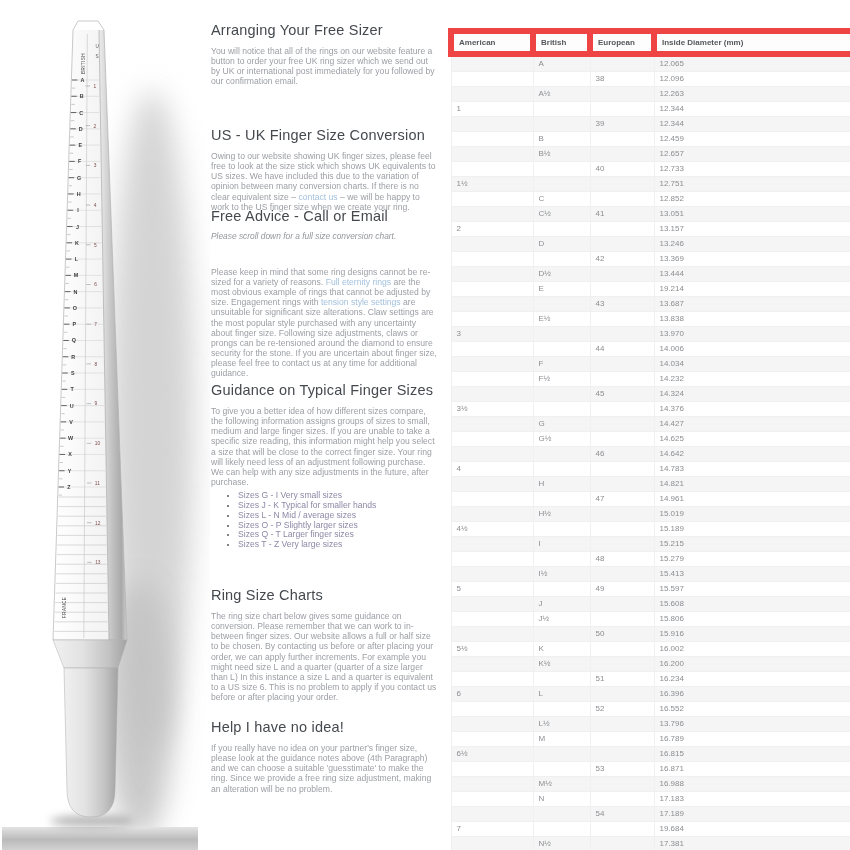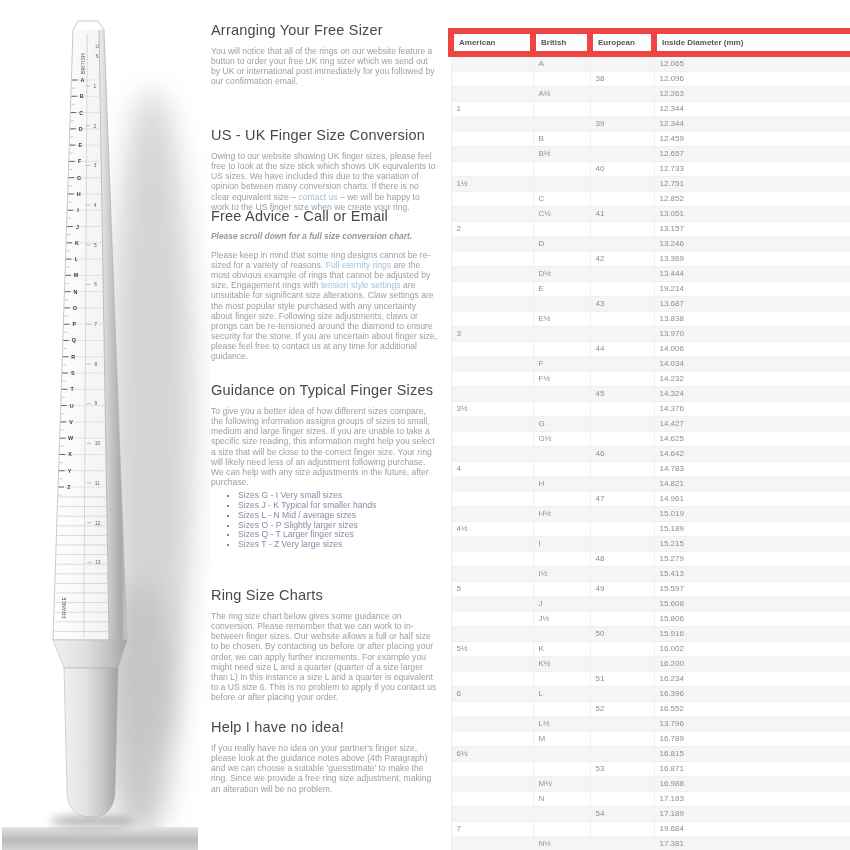--- a/index.html
+++ b/index.html
@@ -5,21 +5,21 @@
   html,body{margin:0;padding:0;background:#fff;}
   #stage{position:relative;width:850px;height:850px;background:#fff;overflow:hidden;
          font-family:"Liberation Sans", sans-serif;padding-left:31px;}
   
   #photo{position:absolute;left:0;top:0;width:210px;height:850px;}
   
   #article{position:absolute;left:211px;top:0;width:228px;height:850px;}
   .sec{position:absolute;left:0;width:228px;}
   .sec h2{margin:0 0 8px 0;font-size:14.5px;font-weight:400;color:#45494e;letter-spacing:.2px;}
   .sec p{margin:0;font-size:8.6px;line-height:1.18;color:#9b9ea3;}
-  .sec p.note{font-style:italic;color:#94979c;margin-bottom:8px;font-size:8.4px;font-weight:bold;}
+  .sec p.note{font-style:italic;color:#94979c;margin-bottom:25px;font-size:8.4px;}
   .sec .link{color:#a3c1de;cursor:pointer;text-align:center;}
   .sec ul{margin:4px 0 0 0;padding:0 0 0 27px;}
   .sec ul li{font-size:8.6px;line-height:9.8px;color:#8d88a6;list-style:disc;}
   .sec ul li::marker{color:#55585c;font-size:7px;}
   
   #conv{position:absolute;left:448px;top:28px;width:402px;border-collapse:collapse;
         table-layout:fixed;}
   #conv col.c0{width:82px}#conv col.c1{width:57px}#conv col.c2{width:64px}#conv col.c3{width:199px}
   #conv th{height:17px;font-size:8px;font-weight:bold;color:#54585c;text-align:left;
            padding:0 0 0 5px;border:6px solid #ef4444;background:#fdfdfd;white-space:nowrap;overflow:hidden;}

